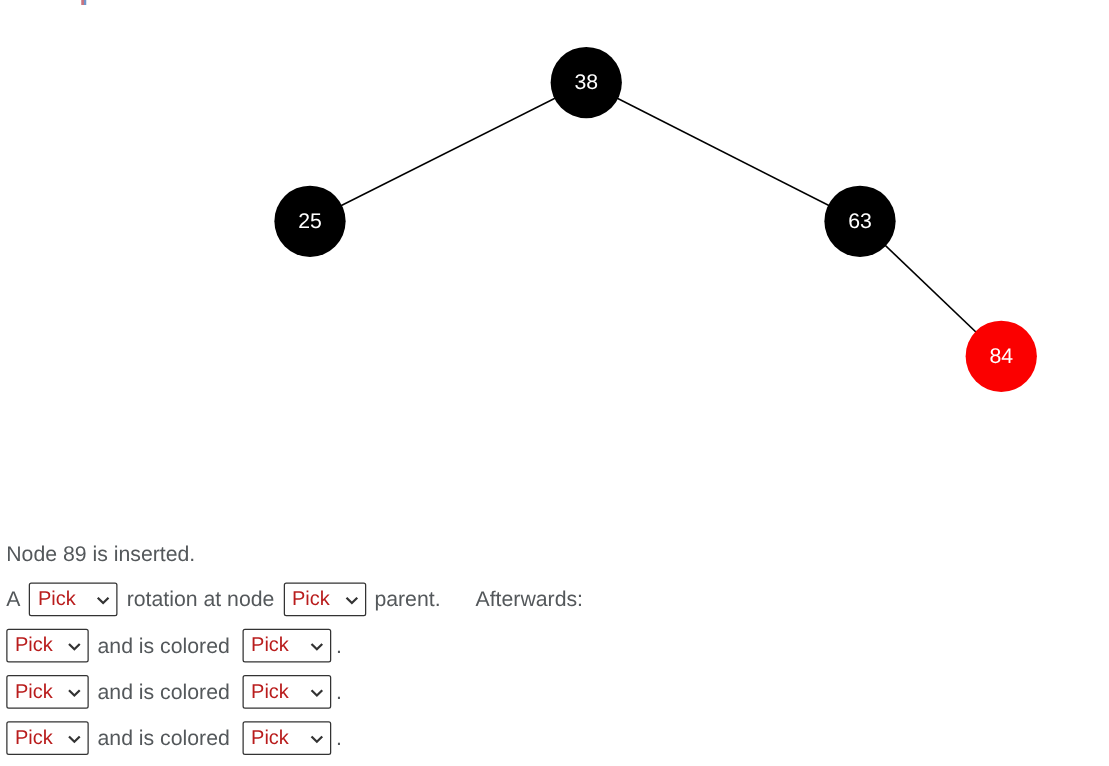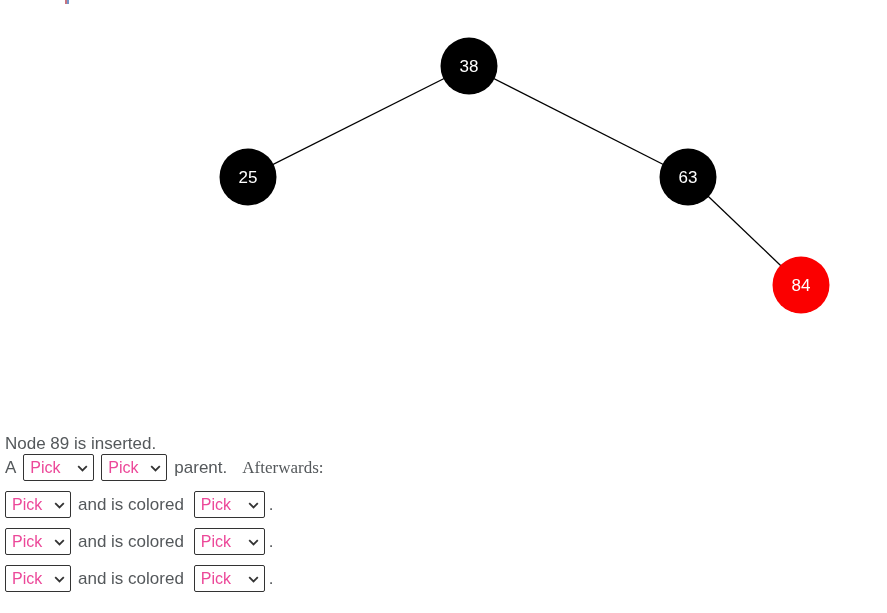--- a/index.html
+++ b/index.html
@@ -25,21 +25,21 @@
   .qa {
     position: absolute;
     left: 5px;
     top: 434px;
     width: 870px;
     font-size: 17px;
   }
   .q-line1 {
     height: 20px;
     line-height: 20px;
-    margin-bottom: 0;
+    margin-bottom: 12px;
   }
   .q-row {
     display: flex;
     align-items: center;
     height: 27px;
     margin-bottom: 10px;
     column-gap: 7px;
   }
   .select-wrap {
     position: relative;
@@ -50,35 +50,35 @@
   .select-wrap.wide   { width: 71px; }
   .select-wrap select {
     -webkit-appearance: none;
     -moz-appearance: none;
     appearance: none;
     width: 100%;
     height: 27px;
     border: 1px solid #333333;
     border-radius: 2px;
     background: #ffffff;
-    color: #ec4899;
+    color: #b91c1c;
     font-family: "Liberation Sans", sans-serif;
     font-size: 16px;
     padding: 0 20px 1px 6px;
     cursor: pointer;
   }
   .select-wrap .chev {
     position: absolute;
     right: 6px;
     top: 50%;
     margin-top: -3px;
     pointer-events: none;
   }
   .gap-after { margin-left: 3px; }
-  .afterwards { margin-left: 8px; font-family: Liberation Serif, serif; }
+  .afterwards { margin-left: 21px; }
   .period { margin-left: -3px; }
 </style>
 </head>
 <body>
 
 <div class="clipped-artifact"></div>
 
 <svg class="tree-canvas" id="tree-canvas" viewBox="0 0 887 430">
     <line x1="469" y1="66" x2="248" y2="177" stroke="#000000" stroke-width="1.3"></line>
     <line x1="469" y1="66" x2="688" y2="177" stroke="#000000" stroke-width="1.3"></line>
@@ -100,20 +100,21 @@
   <div class="q-row">
     <span>A</span>
     <span class="select-wrap wide">
       <select>
         <option>Pick</option>
       </select>
       <svg class="chev" width="11" height="7" viewBox="0 0 11 7">
           <polyline points="1.2,1.2 5.5,5.4 9.8,1.2" fill="none" stroke="#333333" stroke-width="1.8"></polyline>
         </svg>
     </span>
+    <span>rotation at node</span>
     <span class="select-wrap narrow">
       <select>
         <option>Pick</option>
       </select>
       <svg class="chev" width="11" height="7" viewBox="0 0 11 7">
           <polyline points="1.2,1.2 5.5,5.4 9.8,1.2" fill="none" stroke="#333333" stroke-width="1.8"></polyline>
         </svg>
     </span>
     <span>parent.</span>
     <span class="afterwards">Afterwards:</span>

